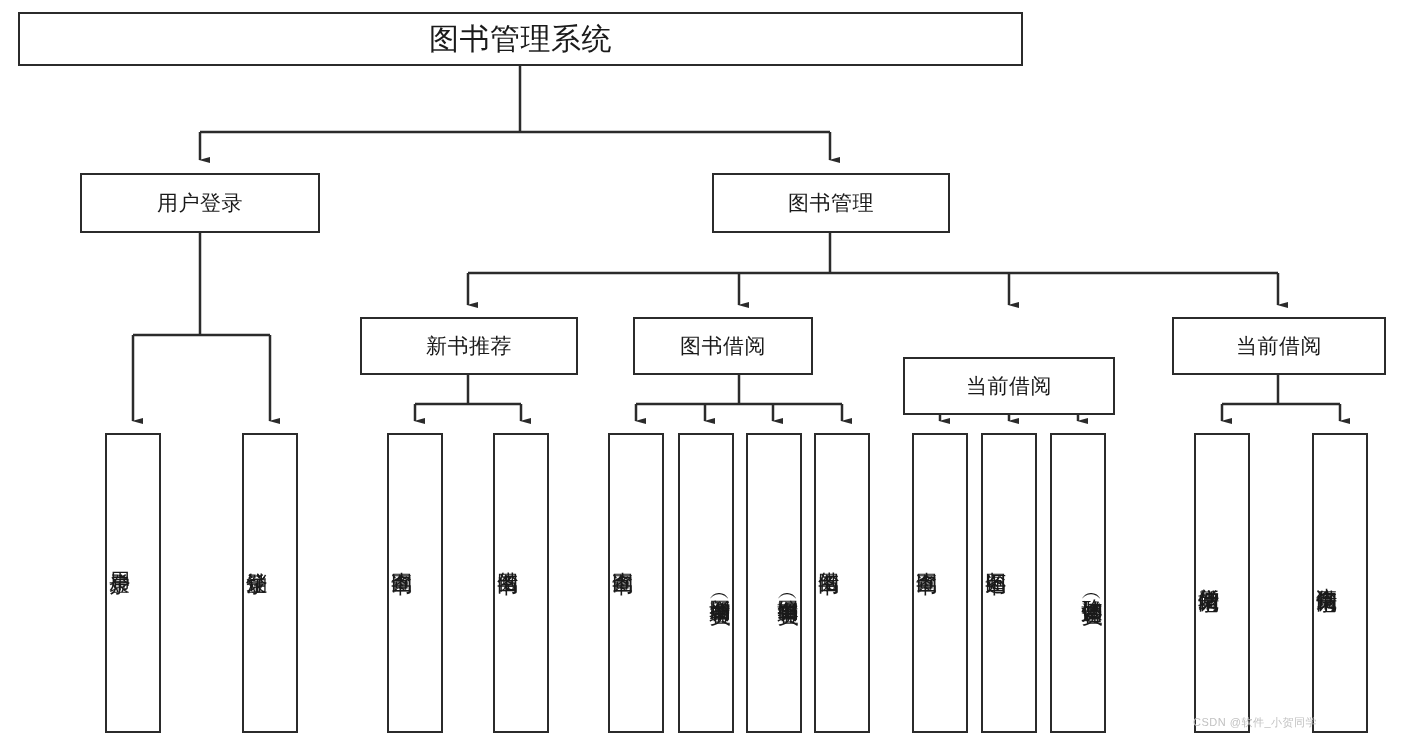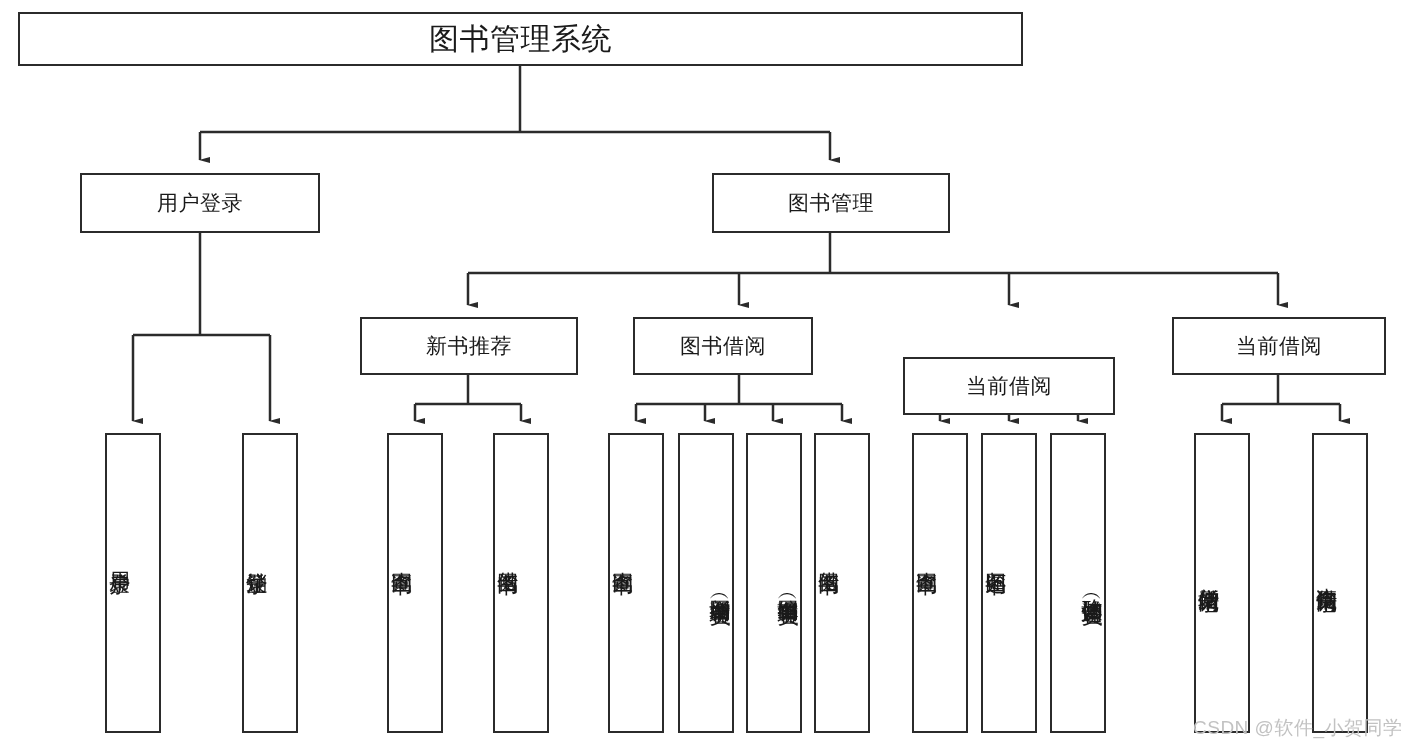--- a/index.html
+++ b/index.html
@@ -59,21 +59,21 @@
     padding-top: 0;
     padding-bottom: 52px;
   }
   .node-v.anchor-bottom2 {
     align-items: flex-end;
     padding-top: 0;
     padding-bottom: 18px;
   }
   .watermark {
     position: absolute;
-    font-size: 19px;
+    font-size: 11px;
     color: #c2c2c2;
     white-space: nowrap;
     letter-spacing: 0.5px;
   }
 </style>
 </head>
 <body>
 
 <div id="canvas">
 

